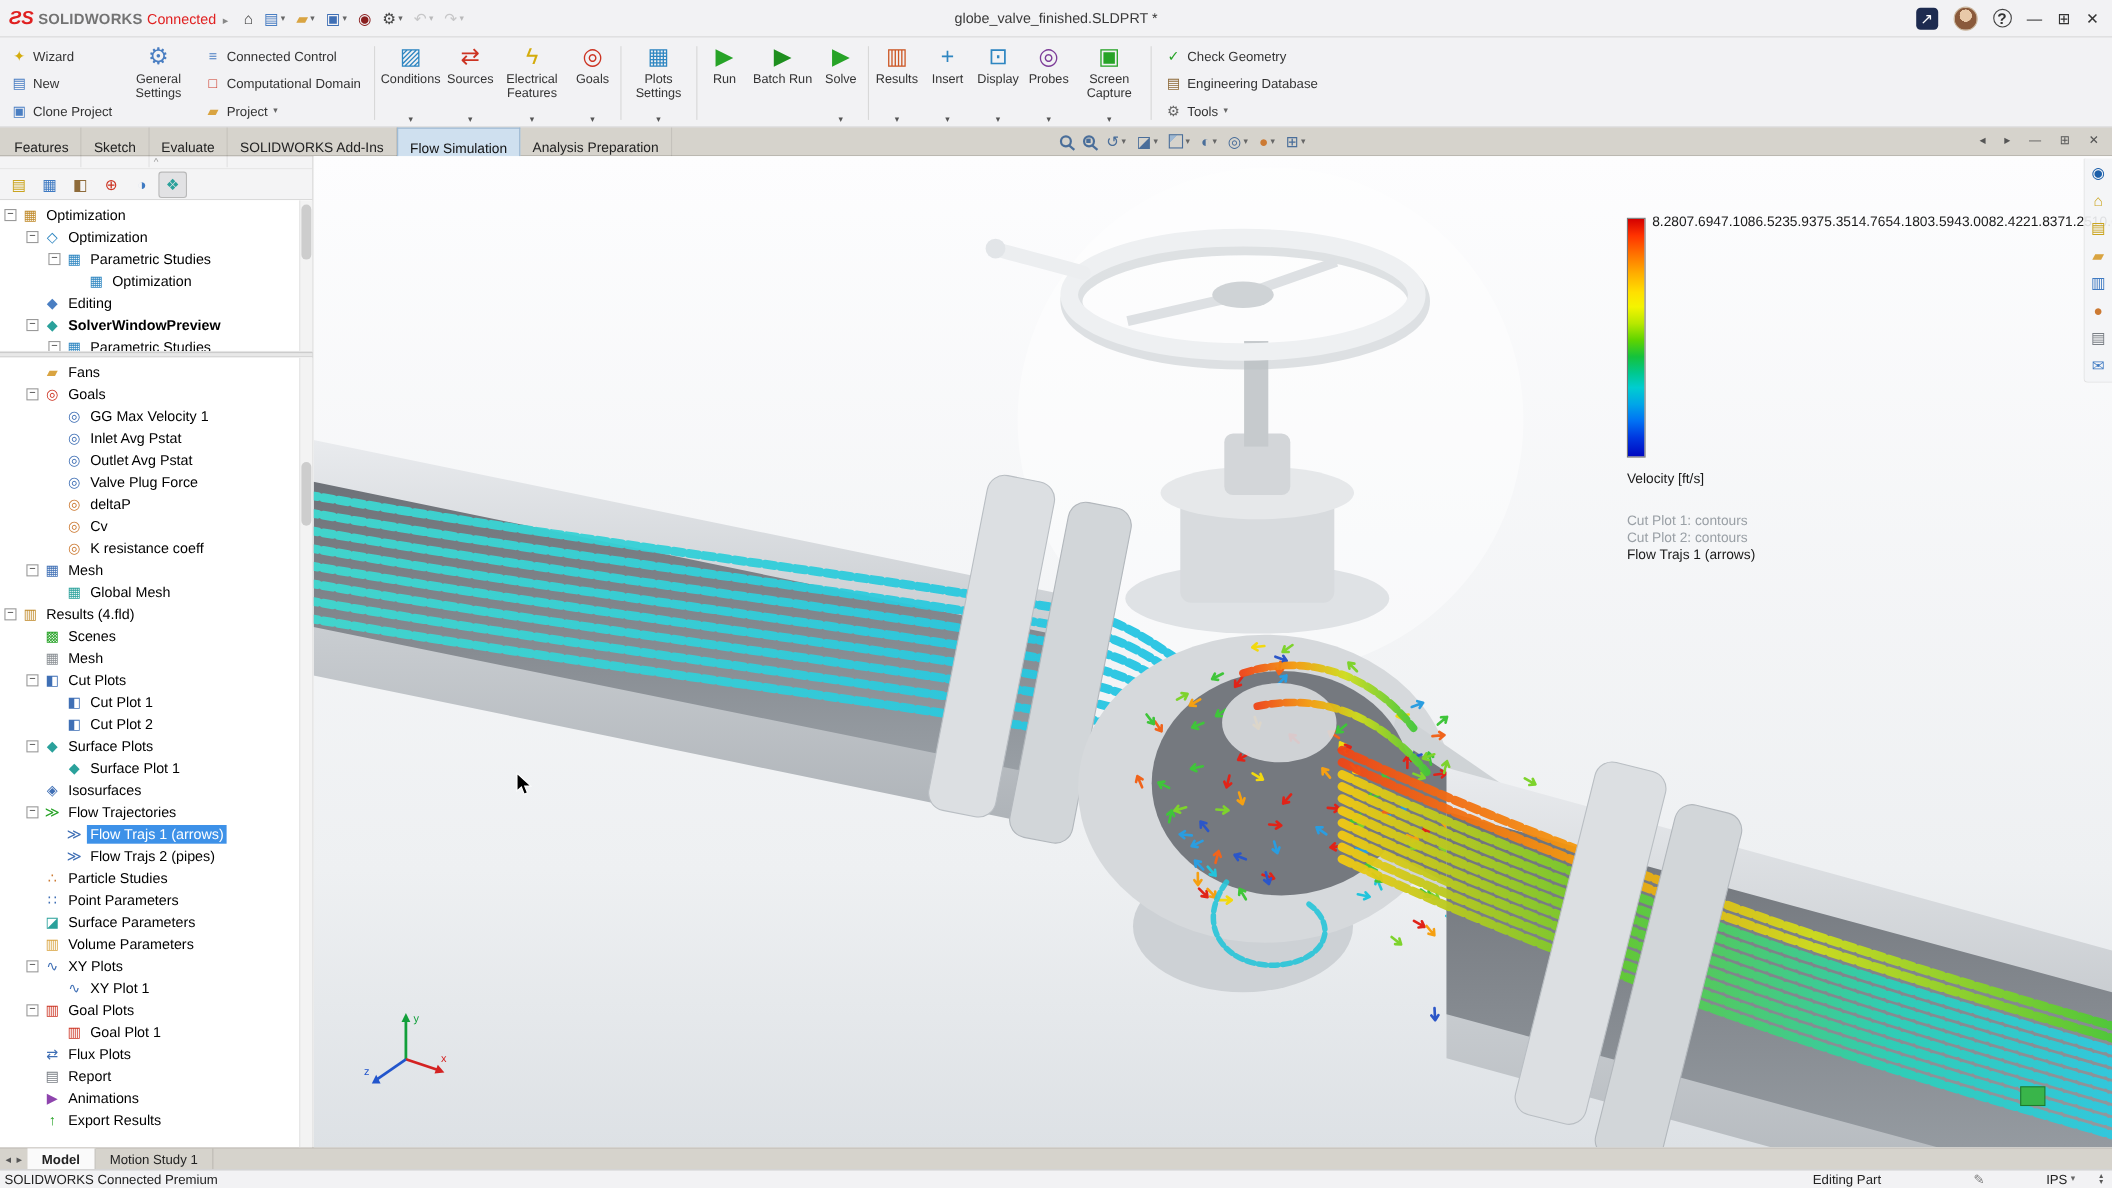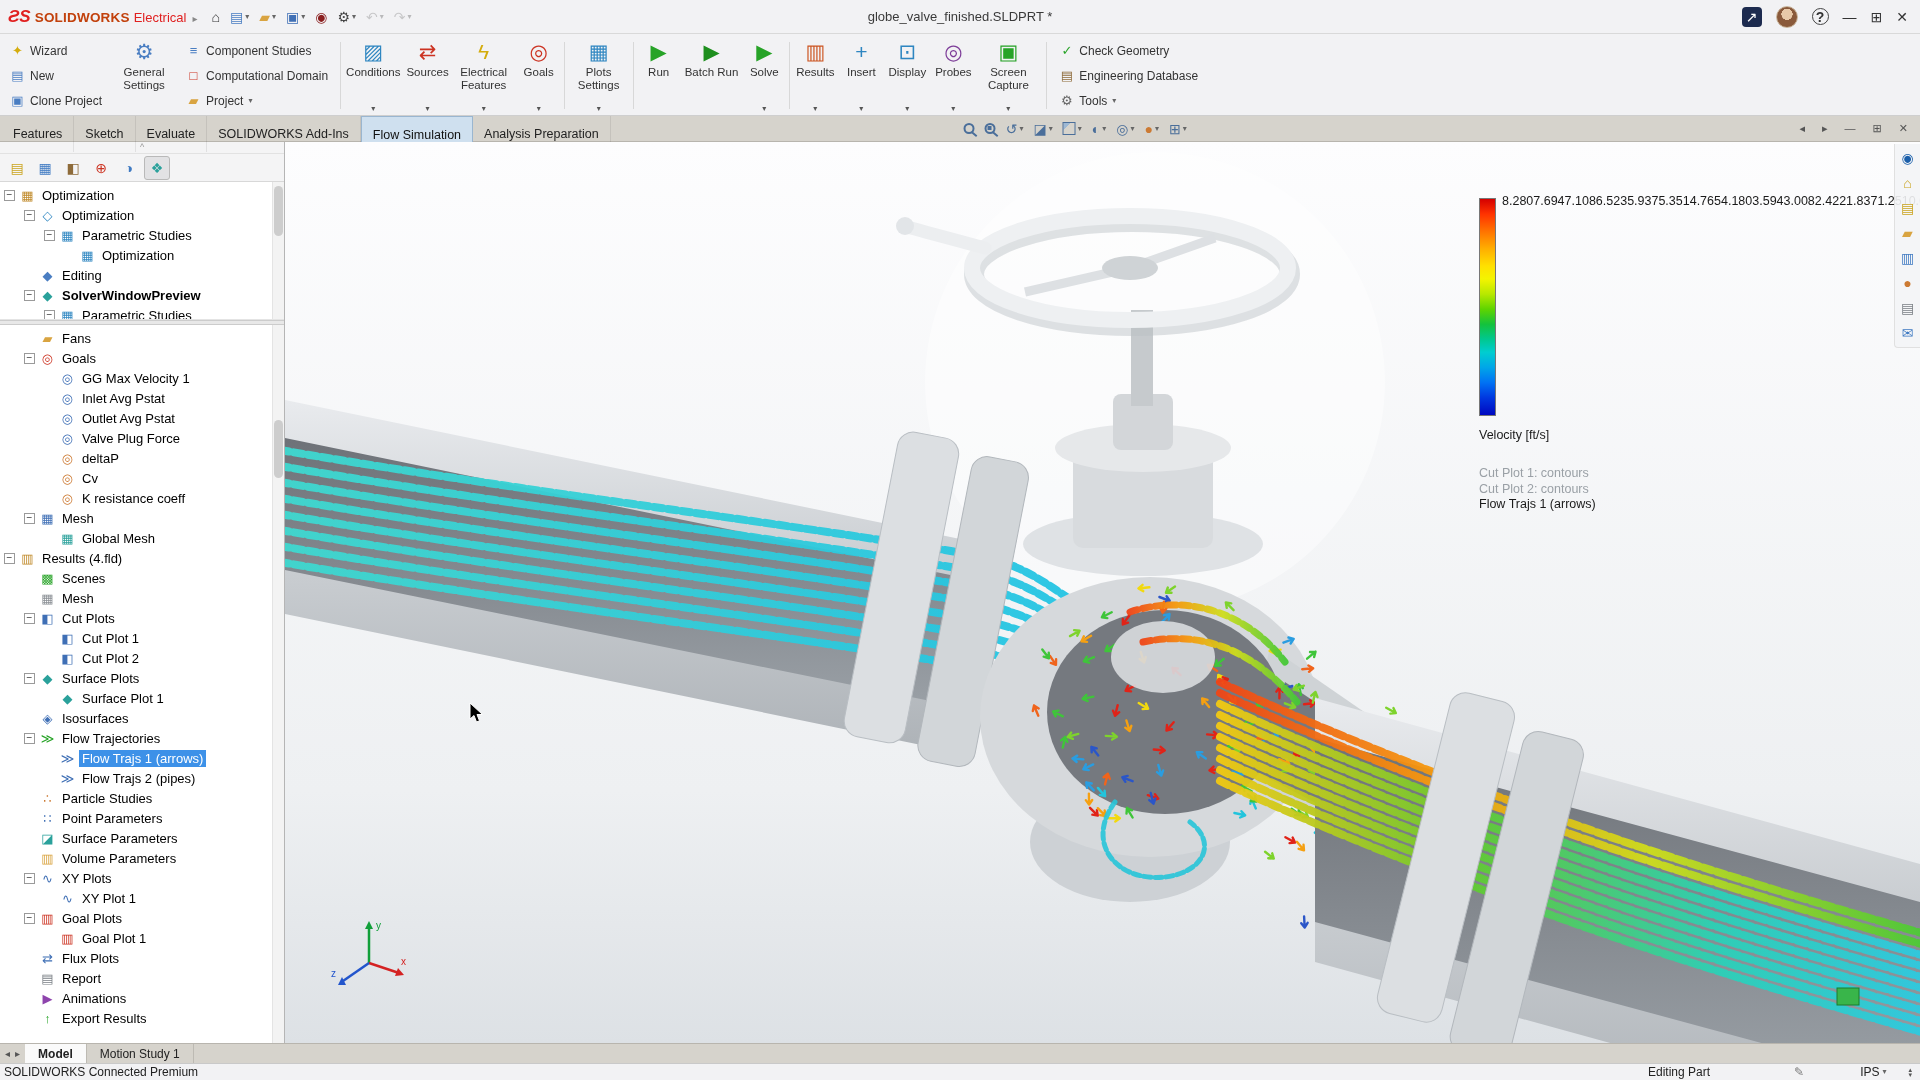--- a/index.html
+++ b/index.html
@@ -2,21 +2,21 @@
 <html><head>
 <meta charset="utf-8">
 <style>
 *{box-sizing:border-box;margin:0;padding:0}
 html,body{width:1920px;height:1080px;overflow:hidden;font-family:"Liberation Sans",sans-serif}
 .app{width:1920px;height:1080px;display:flex;flex-direction:column;background:#f0f0f2}
 
 .titlebar{height:34px;flex:0 0 34px;display:flex;align-items:center;padding:0 8px;background:#f2f2f4;border-bottom:1px solid #d9d9d9;position:relative}
 .brand{display:flex;align-items:baseline;gap:4px;margin-right:10px;z-index:2}
 .brand .ds{font-style:italic;font-weight:bold;color:#e02020;font-size:17px}
-.brand .sw{font-weight:bold;color:#c2410c;font-size:13.5px;letter-spacing:.2px}
+.brand .sw{font-weight:bold;color:#737373;font-size:13.5px;letter-spacing:.2px}
 .brand .swc{color:#e02020;font-size:13px}
 .brand .brarrow{color:#888;font-size:10px;margin-left:2px}
 .titlebar-left{display:flex;align-items:center;gap:2px;z-index:2}
 .tbtn{display:inline-flex;align-items:center;gap:2px;padding:3px 4px;border-radius:3px;cursor:default}
 .tbtn .icon{font-size:14px;line-height:1}
 .tbtn.disabled{opacity:.4}
 .caret{font-size:8px;color:#666;line-height:1}
 .doc-title{position:absolute;left:0;right:0;text-align:center;font-size:13px;color:#3a3a3a;pointer-events:none}
 .titlebar-right{margin-left:auto;display:flex;align-items:center;gap:6px;z-index:2}
 .i-share{background:#1d2b4f;color:#fff !important;width:20px;height:20px;border-radius:4px;display:inline-flex;align-items:center;justify-content:center;font-size:12px}
@@ -97,21 +97,21 @@
 </style>
 </head>
 <body>
 
 <div class="app">
 
   <div class="titlebar">
     <div class="brand">
       <span class="ds">ƧS</span>
       <span class="sw">SOLIDWORKS</span>
-      <span class="swc">Electrical</span>
+      <span class="swc">Connected</span>
       <span class="brarrow">▸</span>
     </div>
     <div class="titlebar-left">
         <span class="tbtn">
           <span class="icon" style="color: rgb(51, 51, 51);">⌂</span>
         </span>
         <span class="tbtn">
           <span class="icon" style="color: rgb(74, 126, 194);">▤</span>
           <span class="caret">▾</span>
         </span>
@@ -180,21 +180,21 @@
     <div class="gswrap">
         <div class="lbtn">
           <span class="icon" style="color: rgb(74, 126, 194);">⚙</span>
           <div class="llabel">General Settings</div>
           <div class="lcaret"></div>
         </div>
       </div>
     <div class="rstack">
         <div class="sbtn">
           <span class="icon" style="color: rgb(74, 126, 194);">≡</span>
-          <span class="slabel">Component Studies</span>
+          <span class="slabel">Connected Control</span>
         </div>
         <div class="sbtn">
           <span class="icon" style="color: rgb(204, 51, 34);">□</span>
           <span class="slabel">Computational Domain</span>
         </div>
         <div class="sbtn">
           <span class="icon" style="color: rgb(217, 164, 65);">▰</span>
           <span class="slabel">Project</span>
           <span class="caret">▾</span>
         </div>

